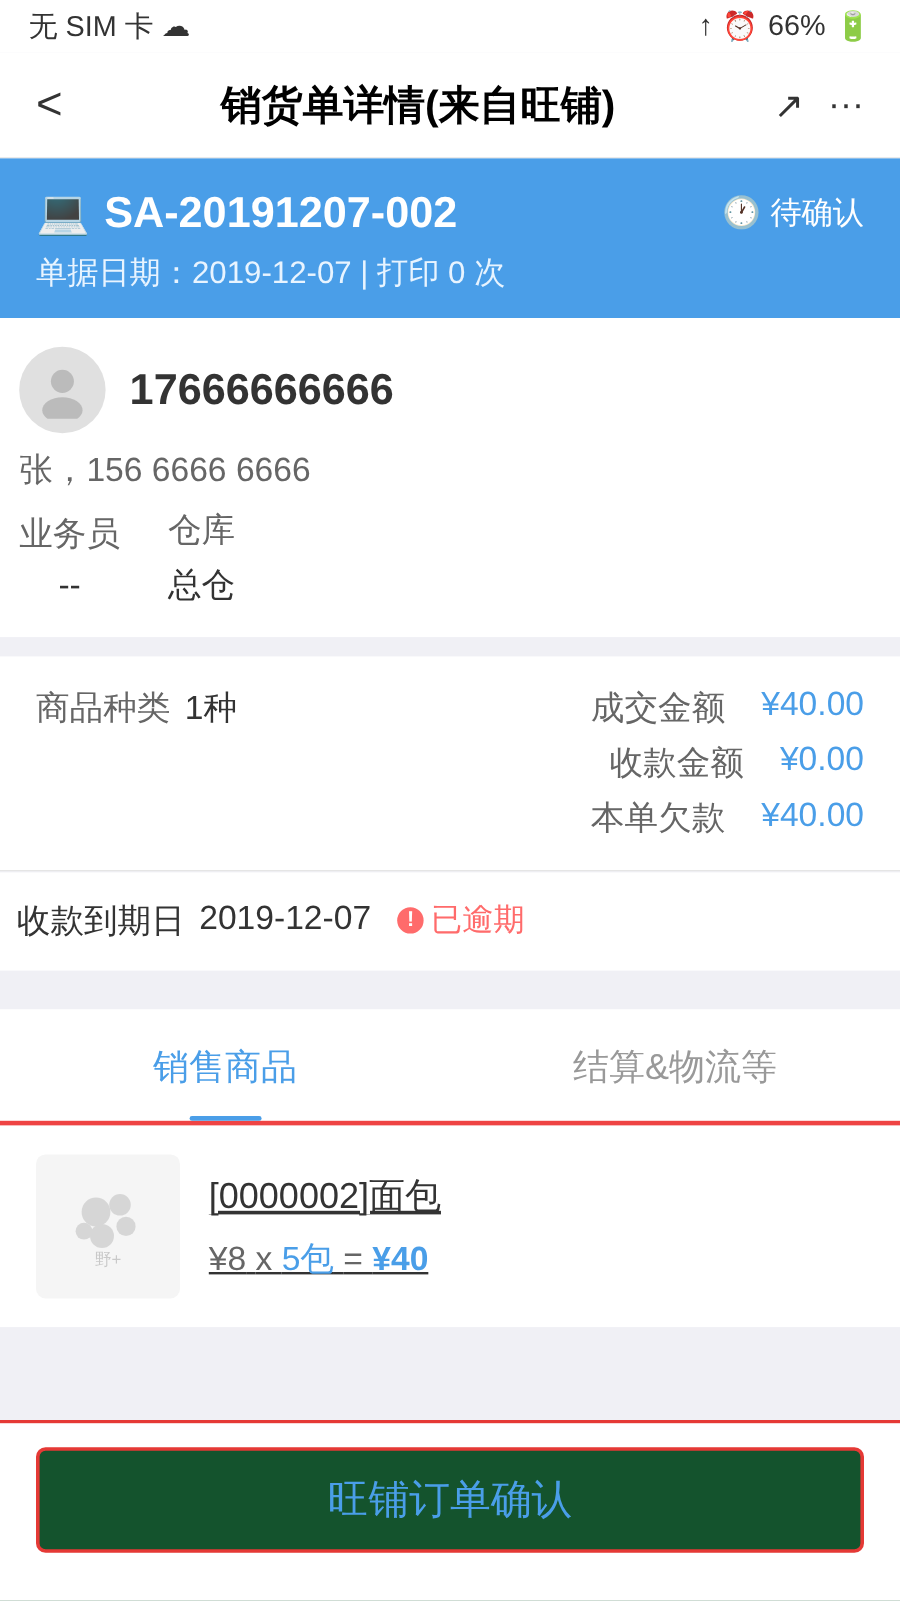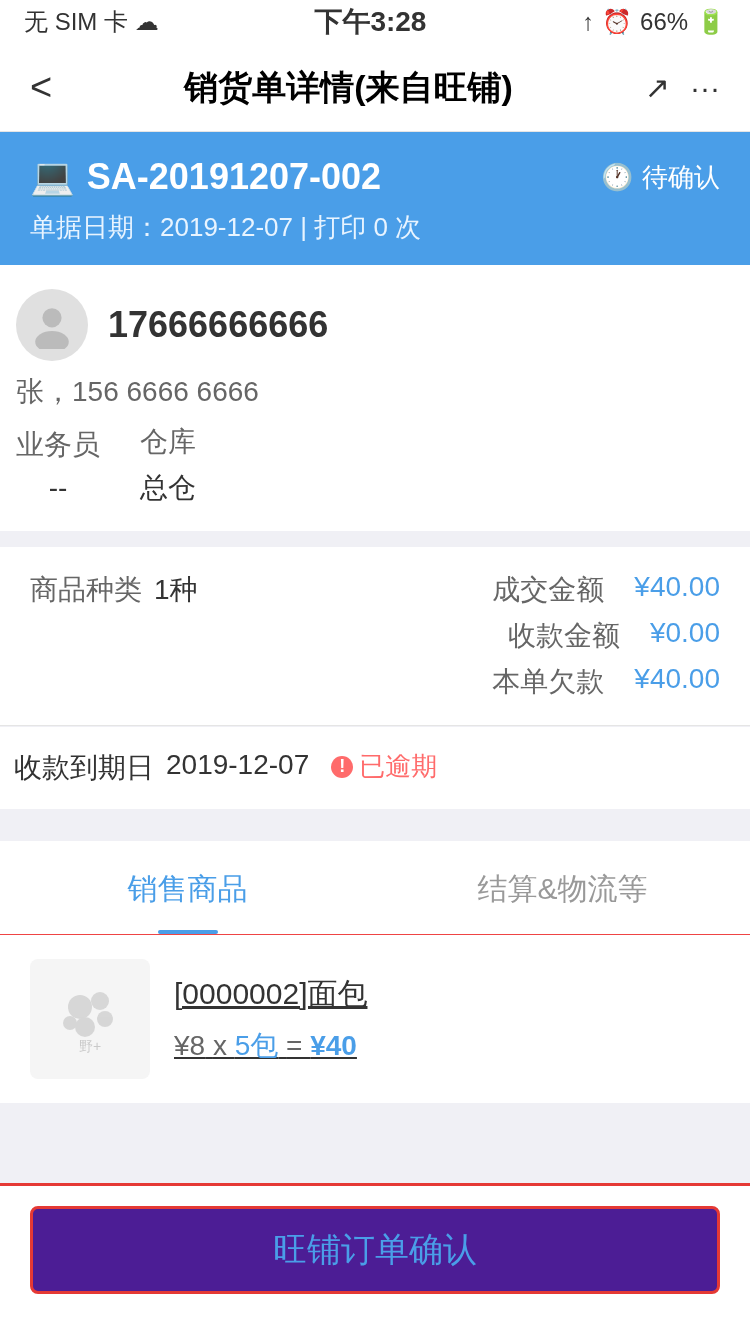--- a/index.html
+++ b/index.html
@@ -212,21 +212,21 @@
       font-weight: 700;
     }
 
     
     .tabs-section {
       background: #fff;
       margin-top: 16px;
     }
     .tabs-bar {
       display: flex;
-      border-bottom: 1px solid #ef4444;
+      border-bottom: 4px solid #ef4444;
     }
     .tab-item {
       flex: 1;
       text-align: center;
       padding: 28px 0 24px;
       font-size: 30px;
       color: #999;
       position: relative;
       cursor: pointer;
     }
@@ -301,40 +301,39 @@
       bottom: 0;
       left: 0;
       width: 750px;
       background: #fff;
       padding: 20px 30px 40px;
       border-top: 3px solid #E53935;
     }
     .confirm-btn {
       width: 100%;
       height: 88px;
-      background: #4c1d95;
+      background: #14532d;
       border: 3px solid #E53935;
       border-radius: 8px;
       font-size: 34px;
       color: #4A9EE8;
       font-weight: 500;
       display: flex;
       align-items: center;
       justify-content: center;
       cursor: pointer;
     }
   </style>
 </head>
 <body>
 
 <div class="status-bar">
   <div class="status-left">
     <span>无 SIM 卡 ☁</span>
   </div>
-  <div class="status-center">下午3:28</div>
   <div class="status-right">
     <span>↑</span>
     <span>⏰</span>
     <span>66%</span>
     <span>🔋</span>
   </div>
 </div>
 
 <div class="nav-bar">
   <div class="nav-left">

